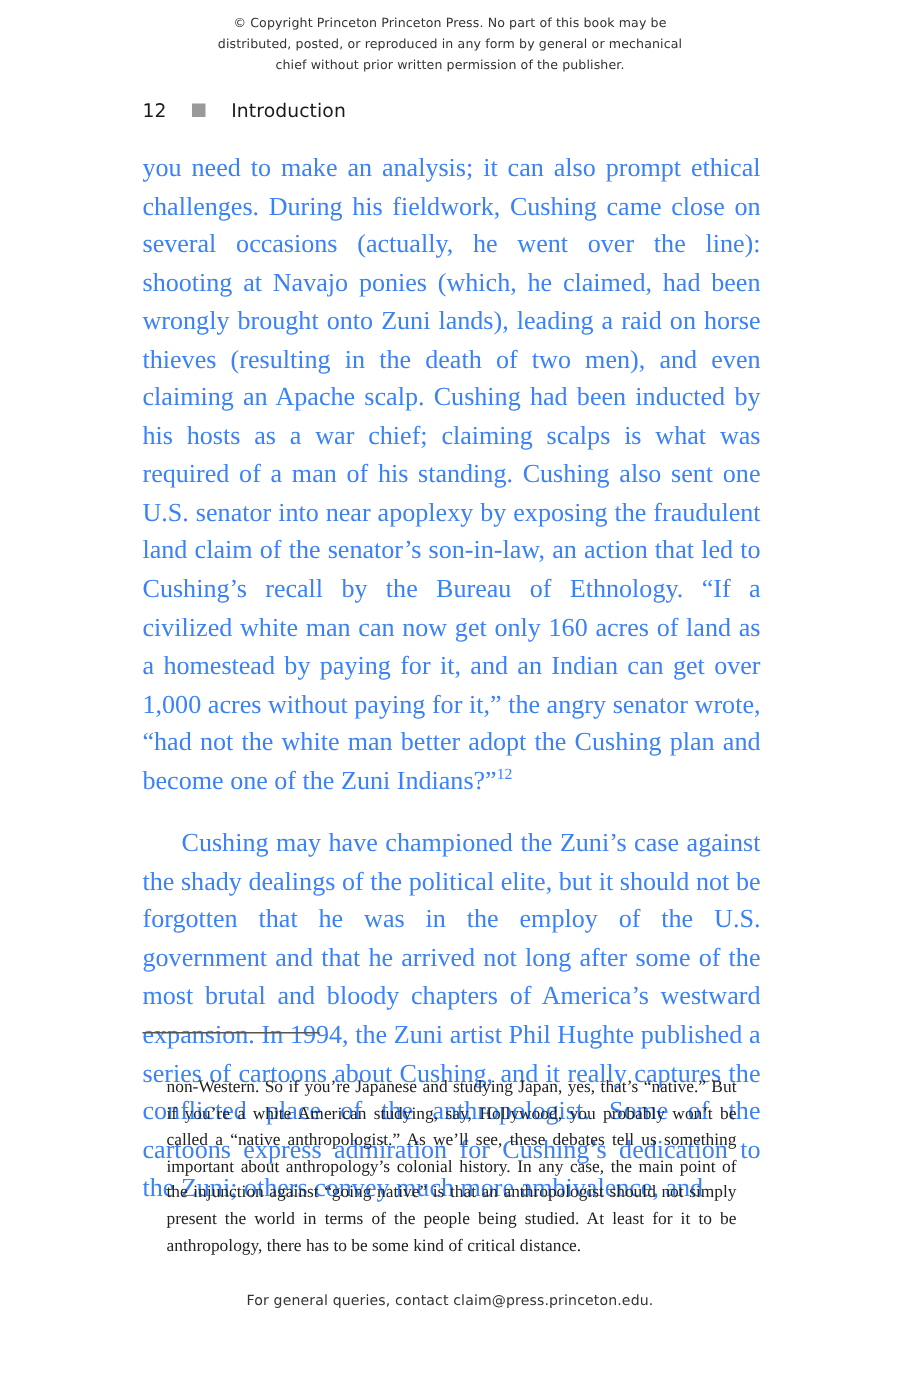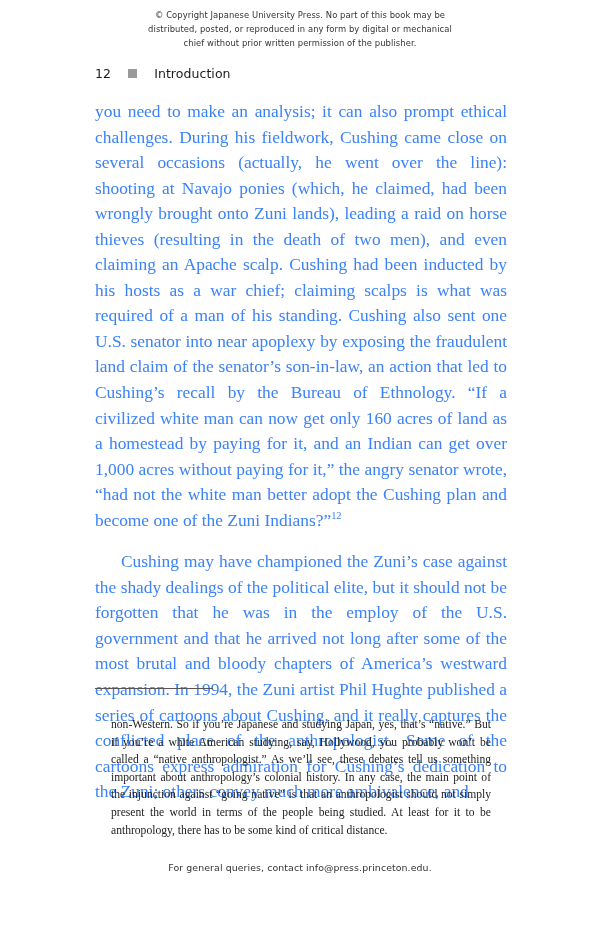--- a/index.html
+++ b/index.html
@@ -126,35 +126,35 @@
     font-family: "DejaVu Sans", "Liberation Sans", sans-serif;
     font-size: 9.4px;
     color: #333333;
     letter-spacing: 0.01em;
   }
 </style>
 </head>
 <body>
 
 <div class="copyright">
-  <span class="cline">© Copyright Japanese University Press. No part of this book may be</span>
-  <span class="cline">distributed, posted, or reproduced in any form by digital or mechanical</span>
+  <span class="cline">© Copyright Princeton Princeton Press. No part of this book may be</span>
+  <span class="cline">distributed, posted, or reproduced in any form by general or mechanical</span>
   <span class="cline">chief without prior written permission of the publisher.</span>
 </div>
 
 <div class="running-head">
   <span class="folio">12</span>
   <span class="sqmark"></span>
   <span class="rh-title">Introduction</span>
 </div>
 
 <div class="text-block">
   <p><span>you need to make an analysis; it can also prompt ethical challenges. During his fieldwork, Cushing came close on several occasions (actually, he went over the line): shooting at Navajo ponies (which, he claimed, had been wrongly brought onto Zuni lands), leading a raid on horse thieves (resulting in the death of two men), and even claiming an Apache scalp. Cushing had been inducted by his hosts as a war chief; claiming scalps is what was required of a man of his standing. Cushing also sent one U.S. senator into near apoplexy by exposing the fraudulent land claim of the senator’s son-in-law, an action that led to Cushing’s recall by the Bureau of Ethnology. “If a civilized white man can now get only 160 acres of land as a homestead by paying for it, and an Indian can get over 1,000 acres without paying for it,” the angry senator wrote, “had not the white man better adopt the Cushing plan and become one of the Zuni Indians?”</span><sup class="fnref">12</sup></p>
   <p class="indent">Cushing may have championed the Zuni’s case against the shady dealings of the political elite, but it should not be forgotten that he was in the employ of the U.S. government and that he arrived not long after some of the most brutal and bloody chapters of America’s westward expansion. In 1994, the Zuni artist Phil Hughte published a series of cartoons about Cushing, and it really captures the conflicted place of the anthropologist. Some of the cartoons express admiration for Cushing’s dedication to the Zuni; others convey much more ambivalence, and</p>
 </div>
 
 <div class="footnote-rule"></div>
 
 <div class="footnotes">
   <p>non-Western. So if you’re Japanese and studying Japan, yes, that’s “native.” But if you’re a white American studying, say, Hollywood, you probably won’t be called a “native anthropologist.” As we’ll see, these debates tell us something important about anthropology’s colonial history. In any case, the main point of the injunction against “going native” is that an anthropologist should not simply present the world in terms of the people being studied. At least for it to be anthropology, there has to be some kind of critical distance.</p>
 </div>
 
-<div class="footer-line">For general queries, contact info@press.princeton.edu.</div>
+<div class="footer-line">For general queries, contact claim@press.princeton.edu.</div>
 
 </body></html>

